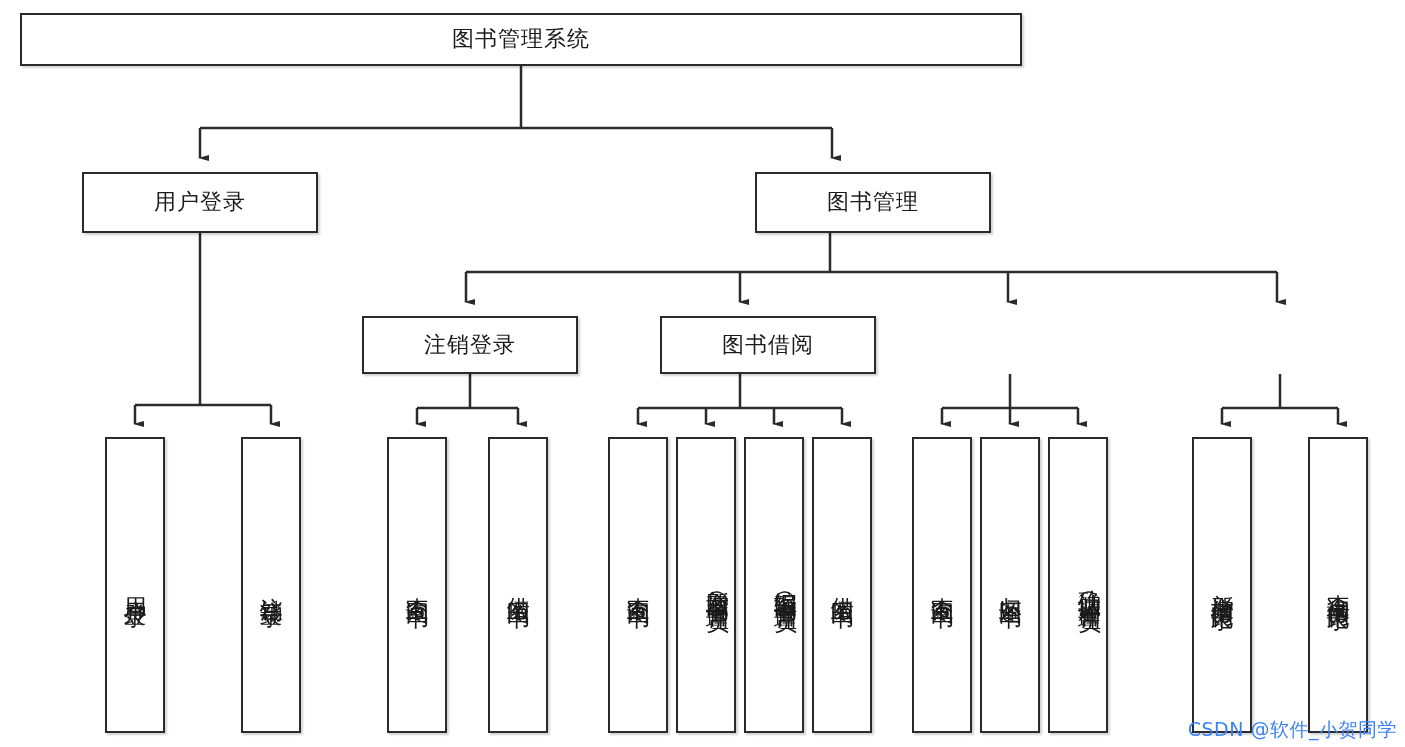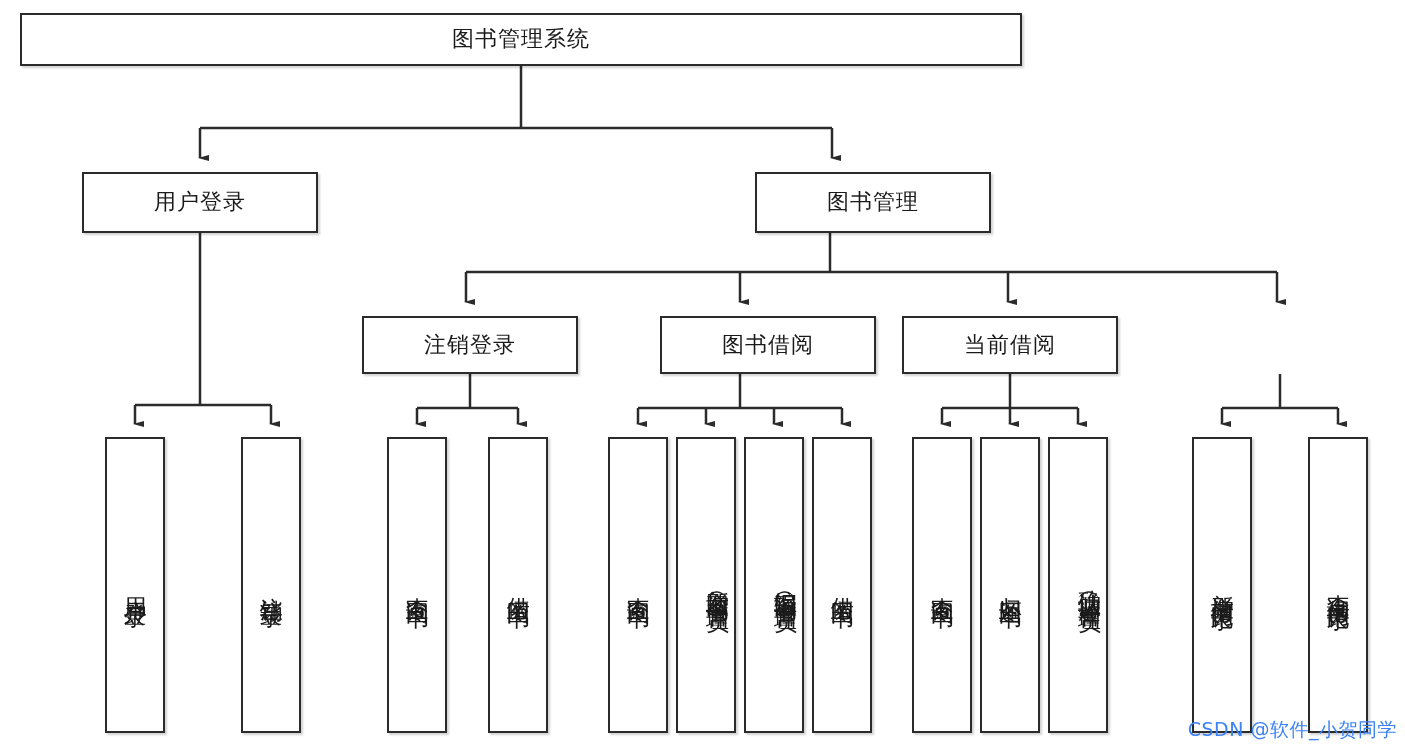--- a/index.html
+++ b/index.html
@@ -135,23 +135,20 @@
   <div class="node horiz" style="left:712px; top:172px; width:236px; height:61px;margin-left:43px;">
     <span class="label">图书管理</span>
   </div>
 
   <div class="node horiz" style="left:362px; top:316px; width:216px; height:58px;">
     <span class="label">注销登录</span>
   </div>
   <div class="node horiz" style="left:660px; top:316px; width:216px; height:58px;">
     <span class="label">图书借阅</span>
   </div>
-  <div class="node horiz" style="left:902px; top:316px; width:216px; height:58px;">
-    <span class="label">当前借阅</span>
-  </div>
 
   <div class="node vert mid-aligned" style="left:105px; top:437px; width:60px; height:296px;">
     <span class="label">用户登录</span>
   </div>
   <div class="node vert mid-aligned" style="left:241px; top:437px; width:60px; height:296px;">
     <span class="label">注销登录</span>
   </div>
 
   <div class="node vert mid-aligned" style="left:387px; top:437px; width:60px; height:296px;">
     <span class="label">查询图书</span>

